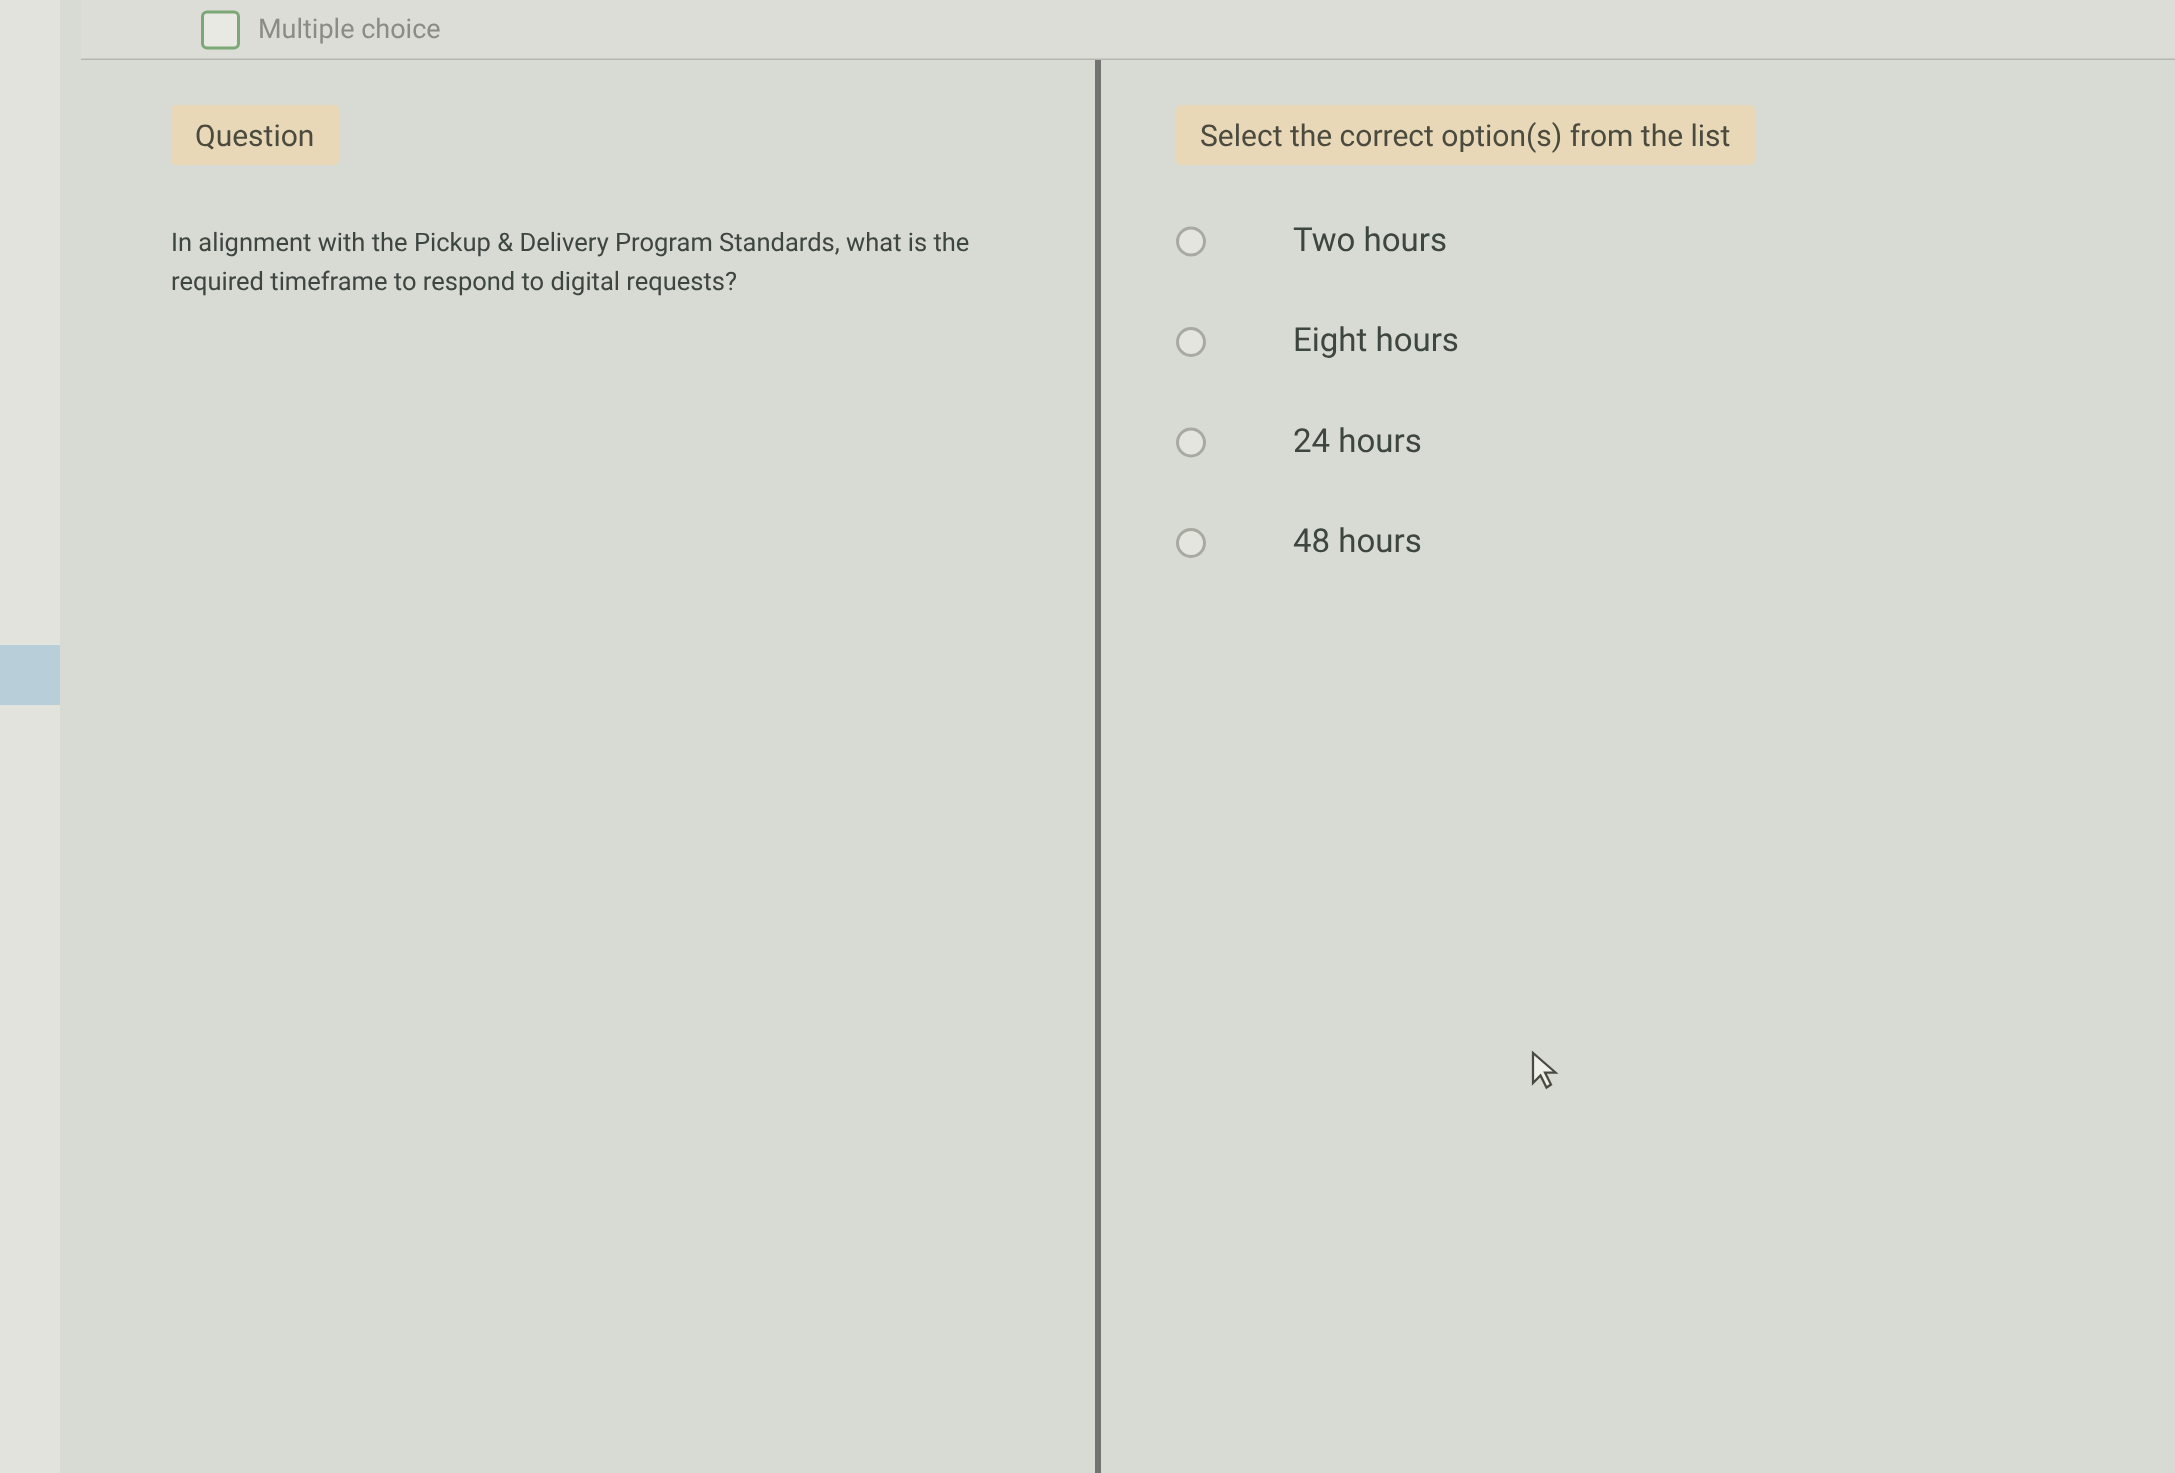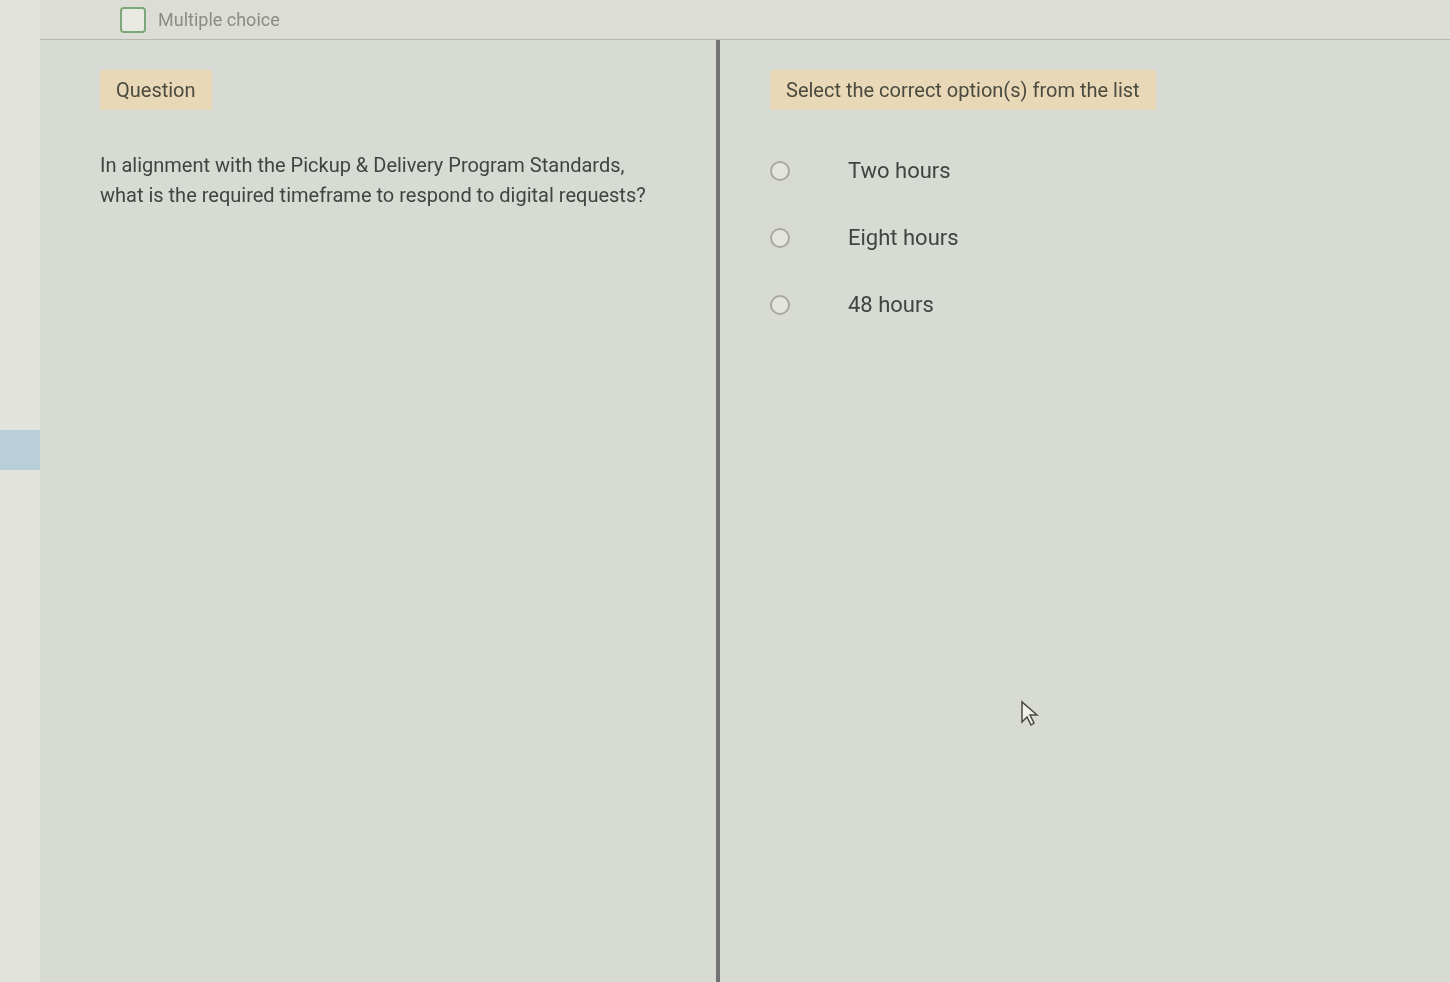--- a/index.html
+++ b/index.html
@@ -29,21 +29,21 @@
       position: absolute;
       left: 0;
       top: 430px;
       width: 40px;
       height: 40px;
       background: #b8cfd9;
     }
     
     .main-container {
       position: absolute;
-      left: 40px;
+      left: 54px;
       top: 0;
       right: 0;
       height: 100%;
     }
     
     .top-bar {
       height: 40px;
       border-bottom: 1px solid #b5b7b0;
       display: flex;
       align-items: center;
@@ -86,26 +86,26 @@
       display: inline-block;
       background: #e8d8b8;
       color: #4a4a3e;
       padding: 8px 16px;
       font-size: 20px;
       border-radius: 3px;
       margin-bottom: 40px;
     }
     
     .answer-panel .section-label {
-      margin-bottom: 48px;
+      margin-bottom: 38px;
     }
     
     .question-text {
       color: #3e4640;
-      font-size: 20px;
+      font-size: 17px;
       line-height: 1.5;
       font-weight: 400;
     }
     
     .options-list {
       list-style: none;
     }
     
     .option-item {
       display: flex;
@@ -164,20 +164,24 @@
         <li class="option-item">
           <span class="radio-circle"></span>
           <span class="option-text">Two hours</span>
         </li>
         <li class="option-item">
           <span class="radio-circle"></span>
           <span class="option-text">Eight hours</span>
         </li>
         <li class="option-item">
           <span class="radio-circle"></span>
+          <span class="option-text">24 hours</span>
+        </li>
+        <li class="option-item">
+          <span class="radio-circle"></span>
           <span class="option-text">48 hours</span>
         </li>
       </ul>
     </div>
 
   </div>
 </div>
 
 <svg class="cursor-icon" width="22" height="28" viewBox="0 0 22 28">
   <path d="M 2 2 L 2 22 L 7 17 L 11 25 L 14 23 L 10 15 L 17 15 Z" fill="#f0f0ea" stroke="#4a4a42" stroke-width="1.5"></path>

